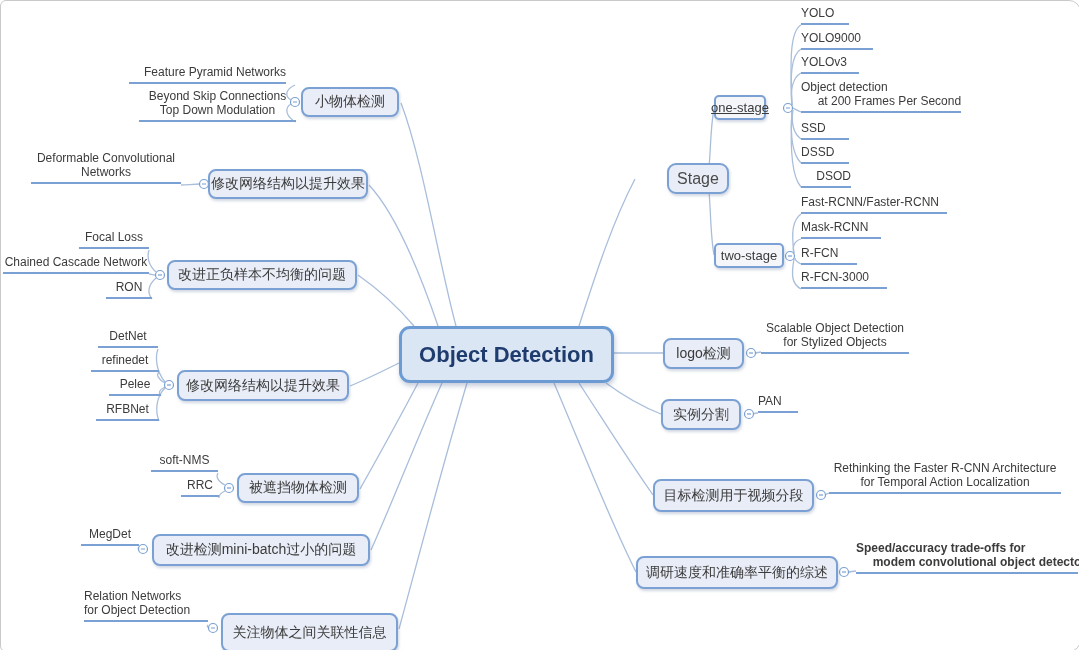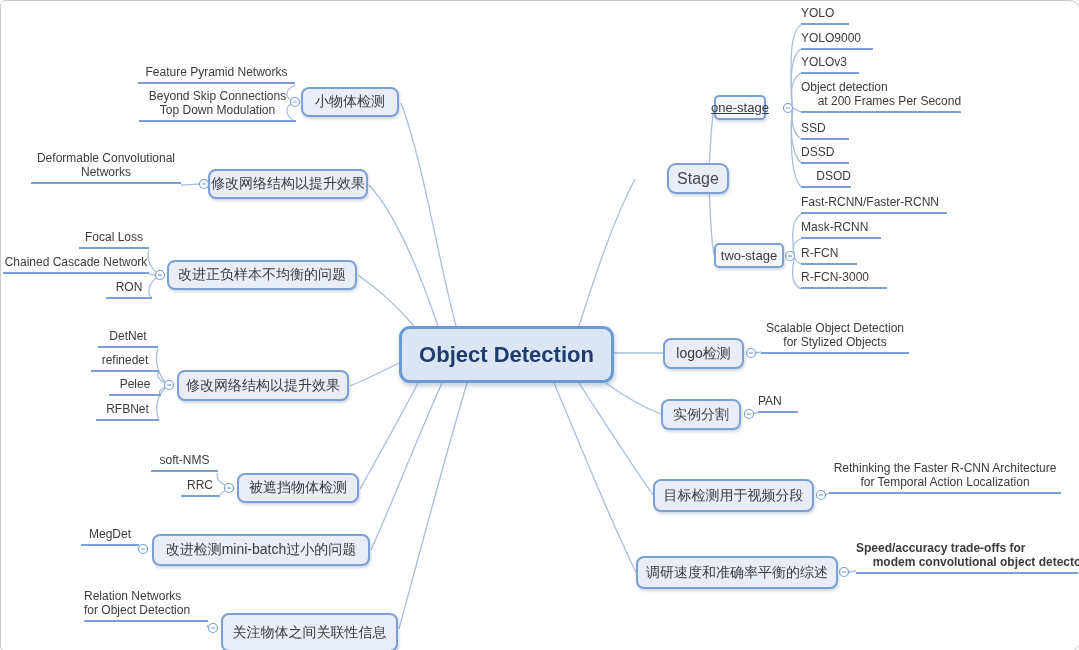--- a/index.html
+++ b/index.html
@@ -170,21 +170,21 @@
   <div class="node" style="left:220px;top:612px;width:177px;height:39px;">关注物体之间关联性信息</div>
 
   <div class="node stage" style="left:634px;top:162px;width:62px;height:31px;margin-left:32px;">Stage</div>
   <div class="node sub" style="left:713px;top:94px;width:52px;height:25px;text-decoration:underline;">one-stage</div>
   <div class="node sub" style="left:713px;top:242px;width:70px;height:25px;">two-stage</div>
   <div class="node" style="left:662px;top:337px;width:81px;height:31px;">logo检测</div>
   <div class="node" style="left:660px;top:398px;width:80px;height:31px;">实例分割</div>
   <div class="node" style="left:652px;top:478px;width:161px;height:33px;">目标检测用于视频分段</div>
   <div class="node" style="left:635px;top:555px;width:202px;height:33px;">调研速度和准确率平衡的综述</div>
 
-  <div class="leaf tc" style="left:137px;top:64px;width:157px;">Feature Pyramid Networks</div>
+  <div class="leaf tc" style="left:128px;top:64px;width:157px;text-align:right;">Feature Pyramid Networks</div>
   <div class="leaf tc" style="left:138px;top:88px;width:157px;">Beyond Skip Connections
 Top Down Modulation</div>
   <div class="leaf tc" style="left:30px;top:150px;width:150px;">Deformable Convolutional
 Networks</div>
   <div class="leaf tc" style="left:78px;top:229px;width:70px;">Focal Loss</div>
   <div class="leaf tc" style="left:2px;top:254px;width:146px;">Chained Cascade Network</div>
   <div class="leaf tc" style="left:105px;top:279px;width:46px;">RON</div>
   <div class="leaf tc" style="left:97px;top:328px;width:60px;">DetNet</div>
   <div class="leaf tc" style="left:90px;top:352px;width:68px;">refinedet</div>
   <div class="leaf tc" style="left:108px;top:376px;width:52px;">Pelee</div>

